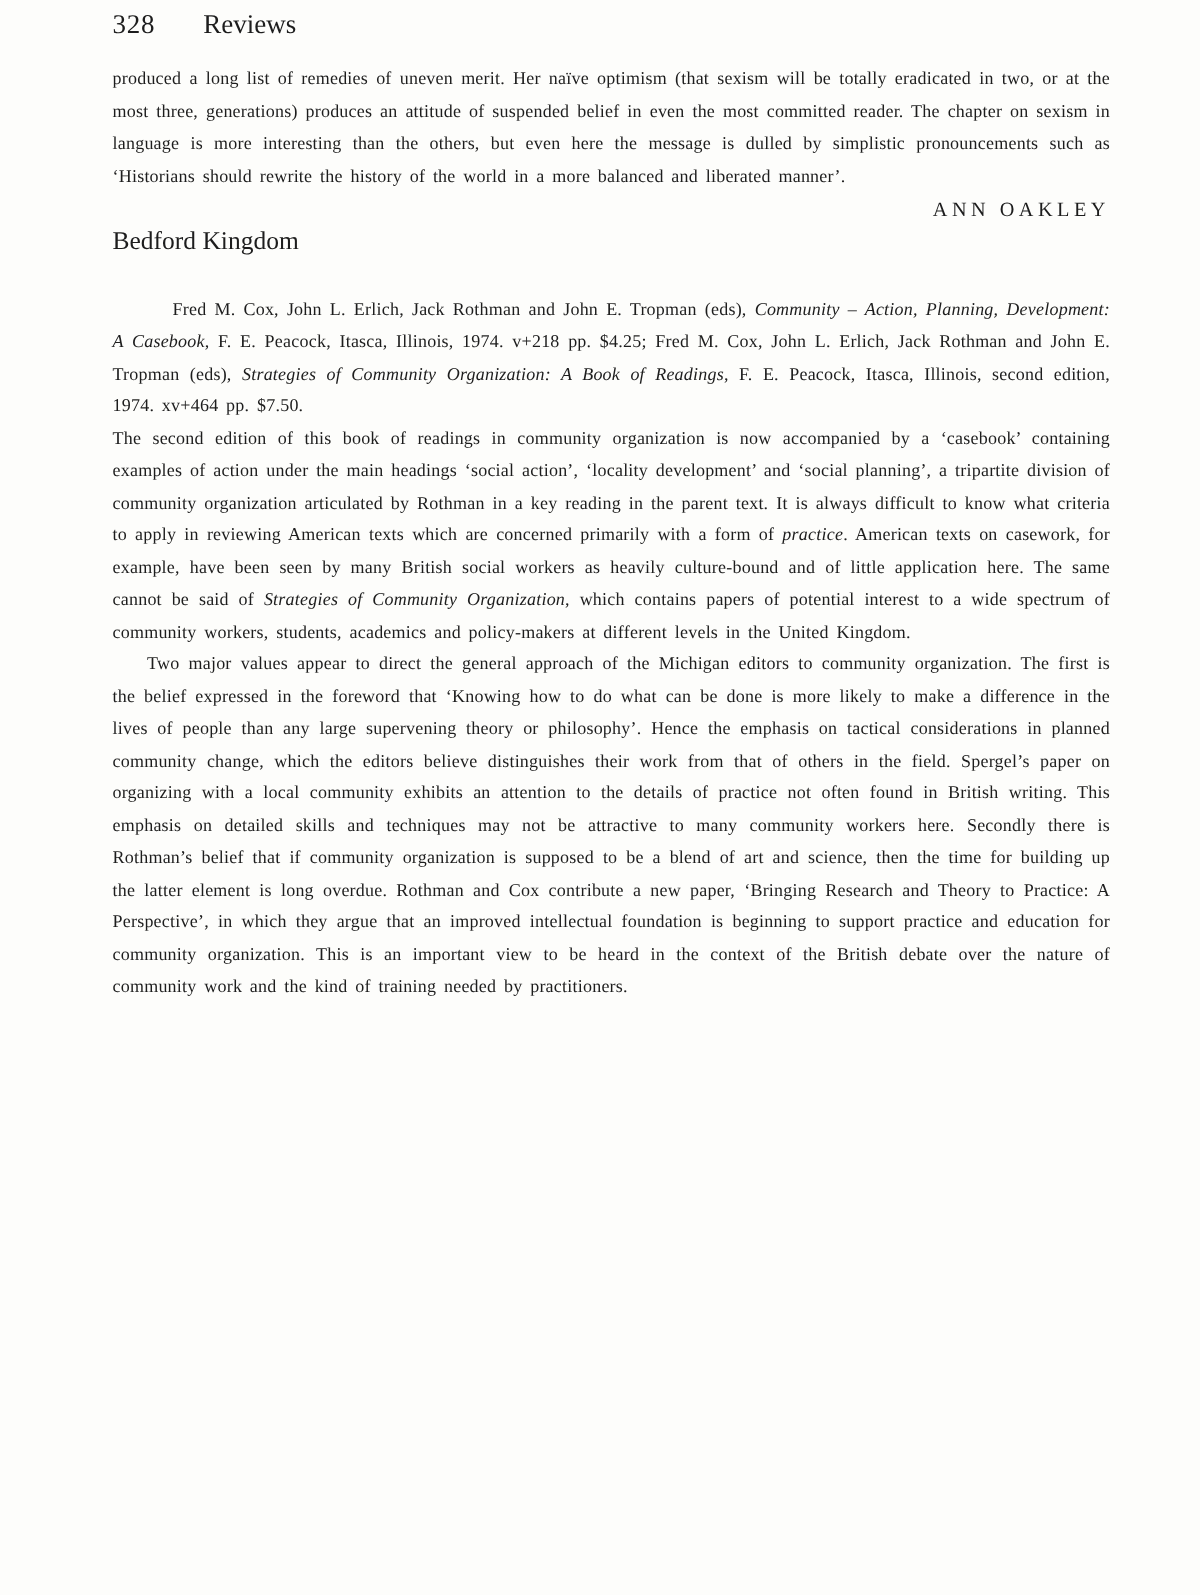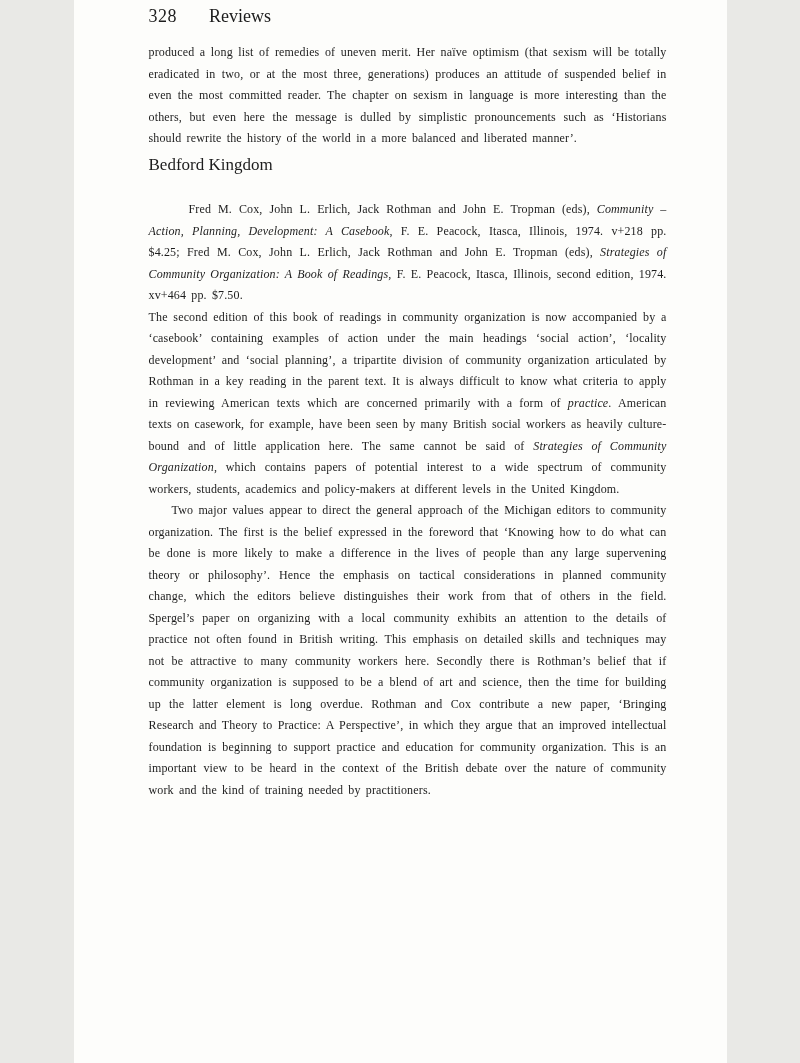--- a/index.html
+++ b/index.html
@@ -3,21 +3,21 @@
 <meta charset="utf-8">
 <style>
   * { box-sizing: border-box; }
   html, body { margin: 0; padding: 0; }
   body {
     background: #e9e9e6;
     font-family: "Liberation Serif", "DejaVu Serif", serif;
   }
   .page {
     position: relative;
-    width: 653px;
+    width: 800px;
     height: 1063px;
     margin: 0 auto;
     background: var(--paper, #fdfdfb);
     color: var(--ink, #1d1d1d);
     padding: 6px 60px 0 75px;
     overflow: hidden;
   }
   .page-header {
     display: flex;
     align-items: baseline;
@@ -62,20 +62,21 @@
 <div class="page">
 
   <header class="page-header">
     <span class="page-number">328</span>
     <span class="section-title">Reviews</span>
   </header>
 
   <section>
     <p class="body-text">produced a long list of remedies of uneven merit. Her naïve optimism (that sexism will be totally eradicated in two, or at the most three, generations) produces an attitude of suspended belief in even the most committed reader. The chapter on sexism in language is more interesting than the others, but even here the message is dulled by simplistic pronouncements such as ‘Historians should rewrite the history of the world in a more balanced and liberated manner’.</p>
     <div class="closing-signature-block">
+      <p class="signature">ANN OAKLEY</p>
       <p class="affiliation">Bedford Kingdom</p>
     </div>
   </section>
 
   <section class="review-section">
     <p class="body-text citation"><span>Fred M. Cox, John L. Erlich, Jack Rothman and John E. Tropman (eds), </span><span style="font-style: italic;">Community – Action, Planning, Development: A Casebook</span><span>, F. E. Peacock, Itasca, Illinois, 1974. v+218 pp. $4.25; Fred M. Cox, John L. Erlich, Jack Rothman and John E. Tropman (eds), </span><span style="font-style: italic;">Strategies of Community Organization: A Book of Readings</span><span>, F. E. Peacock, Itasca, Illinois, second edition, 1974. xv+464 pp. $7.50.</span></p>
     <p class="body-text"><span>The second edition of this book of readings in community organization is now accompanied by a ‘casebook’ containing examples of action under the main headings ‘social action’, ‘locality development’ and ‘social planning’, a tripartite division of community organization articulated by Rothman in a key reading in the parent text. It is always difficult to know what criteria to apply in reviewing American texts which are concerned primarily with a form of </span><span style="font-style: italic;">practice</span><span>. American texts on casework, for example, have been seen by many British social workers as heavily culture-bound and of little application here. The same cannot be said of </span><span style="font-style: italic;">Strategies of Community Organization</span><span>, which contains papers of potential interest to a wide spectrum of community workers, students, academics and policy-makers at different levels in the United Kingdom.</span></p>
     <p class="body-text indent"><span>Two major values appear to direct the general approach of the Michigan editors to community organization. The first is the belief expressed in the foreword that ‘Knowing how to do what can be done is more likely to make a difference in the lives of people than any large supervening theory or philosophy’. Hence the emphasis on tactical considerations in planned community change, which the editors believe distinguishes their work from that of others in the field. Spergel’s paper on organizing with a local community exhibits an attention to the details of practice not often found in British writing. This emphasis on detailed skills and techniques may not be attractive to many community workers here. Secondly there is Rothman’s belief that if community organization is supposed to be a blend of art and science, then the time for building up the latter element is long overdue. Rothman and Cox contribute a new paper, ‘Bringing Research and Theory to Practice: A Perspective’, in which they argue that an improved intellectual foundation is beginning to support practice and education for community organization. This is an important view to be heard in the context of the British debate over the nature of community work and the kind of training needed by practitioners.</span></p>
   </section>
 

